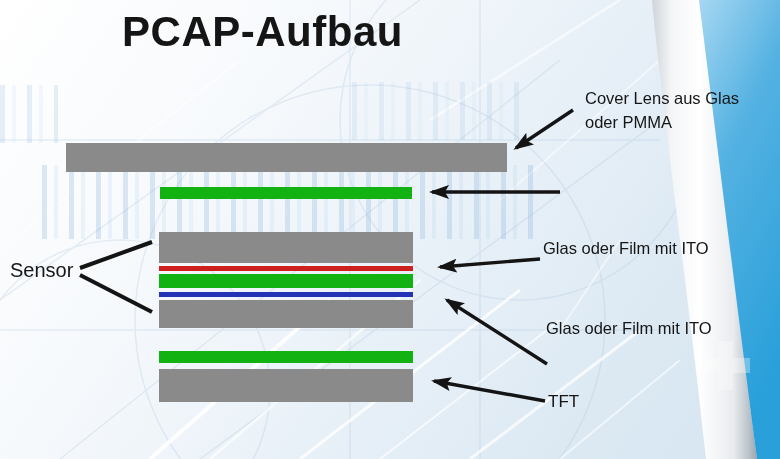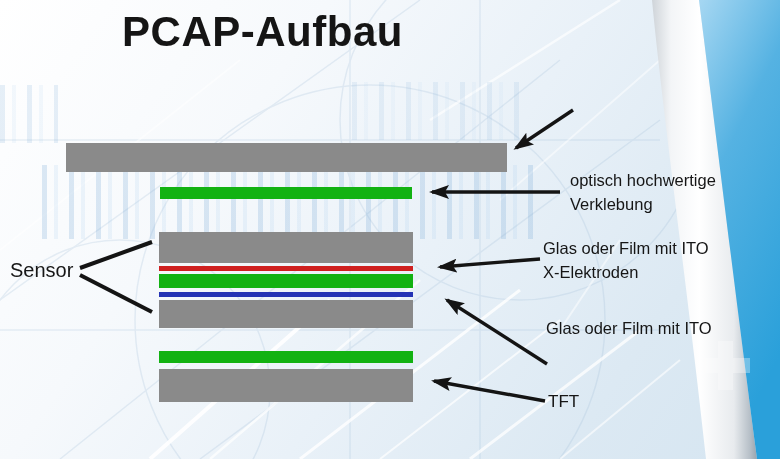--- a/index.html
+++ b/index.html
@@ -115,27 +115,26 @@
   <div class="layer cover" style="background: rgb(138, 138, 138);"></div>
   <div class="layer bond" style="background: rgb(18, 178, 18);"></div>
   <div class="layer glass-x" style="background: rgb(138, 138, 138);"></div>
   <div class="layer x-electrodes" style="background: rgb(207, 32, 32);"></div>
   <div class="layer sensor-adh" style="background: rgb(18, 178, 18);"></div>
   <div class="layer y-electrodes" style="background: rgb(36, 51, 181);"></div>
   <div class="layer glass-y" style="background: rgb(138, 138, 138);"></div>
   <div class="layer lcd-bond" style="background: rgb(18, 178, 18);"></div>
   <div class="layer tft" style="background: rgb(138, 138, 138);"></div>
 
-  <div class="lbl bond">
-    <span>optisch hochwertige</span>
-    <span>Verklebung</span>
+  <div class="lbl cover">
+    <span>Cover Lens aus Glas</span>
+    <span>oder PMMA</span>
   </div>
   <div class="lbl xel">
     <span>Glas oder Film mit ITO</span>
-    <span>X-Elektroden</span>
   </div>
   <div class="lbl yel">
     <span>Glas oder Film mit ITO</span>
   </div>
   <div class="lbl tft">
     <span>TFT</span>
   </div>
   <div class="lbl sensor">
     <span>Sensor</span>
   </div>

